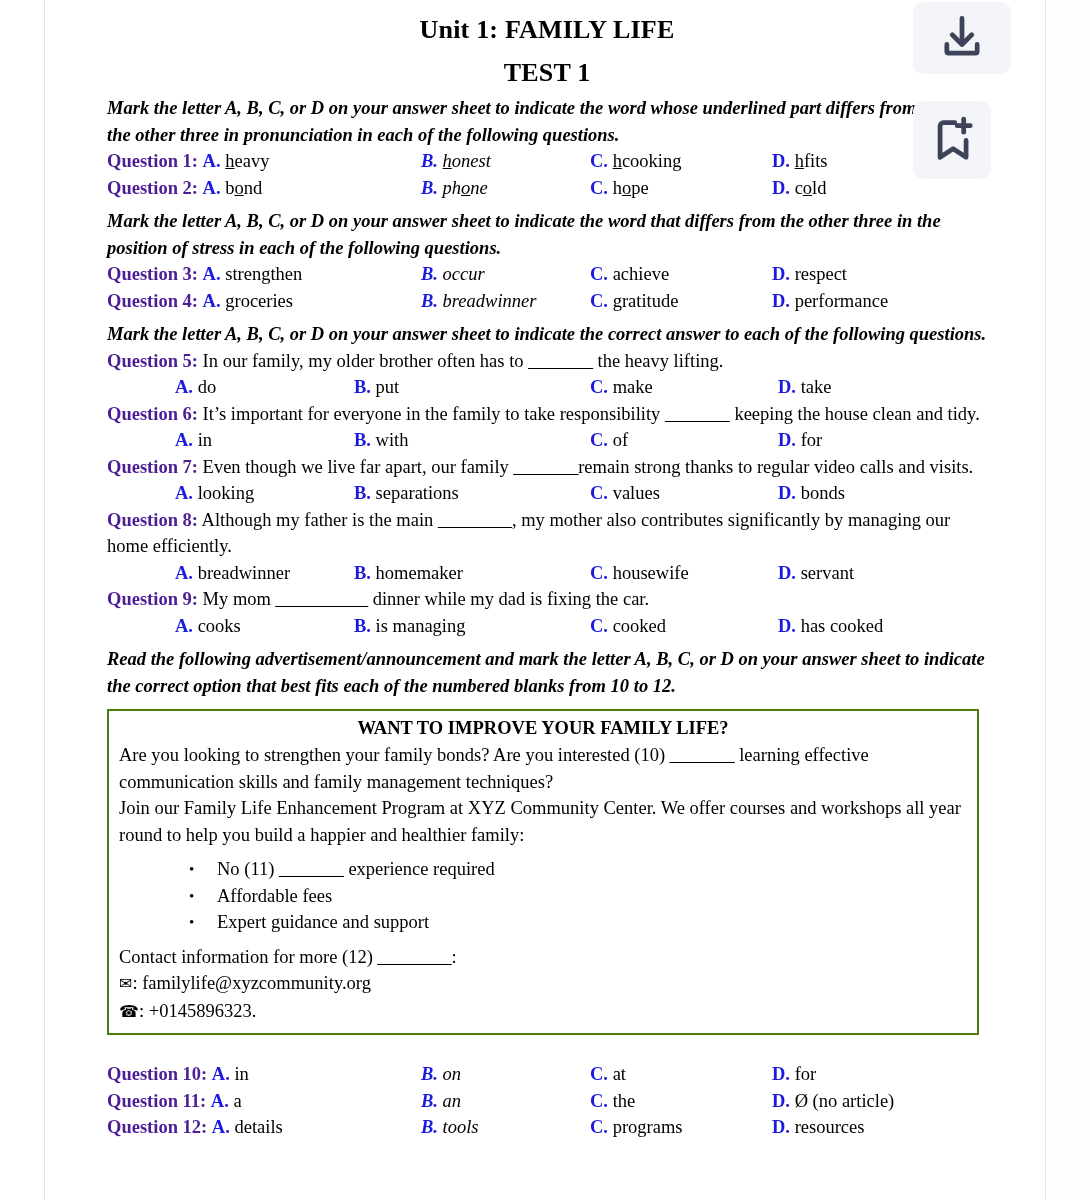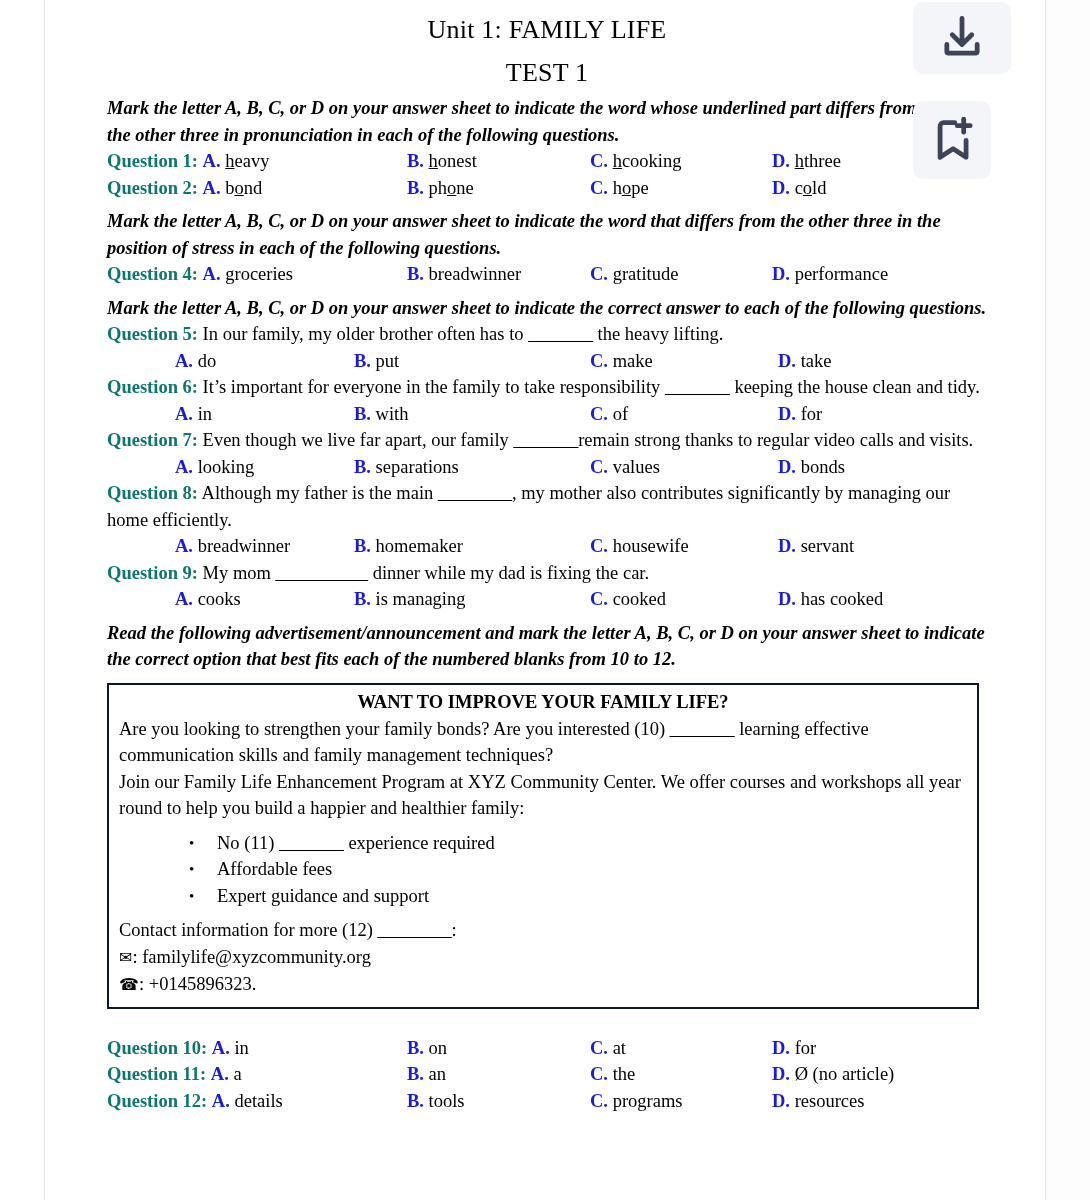--- a/index.html
+++ b/index.html
@@ -64,38 +64,38 @@
   #doc {
     position: absolute;
     left: 62px;        
     top: 14px;
     width: 880px;
   }
 
   
   .doc-title {
     text-align: center;
-    font-weight: normal;
+    font-weight: bold;
     font-size: 26px;
     line-height: 31px;
     letter-spacing: .2px;
   }
   .doc-title.sub { margin-top: 12px; }
 
   
   .rubric {
     font-weight: bold;
     font-style: italic;
     font-size: 18.5px;
     line-height: 26.5px;
     margin-top: 7px;
     text-align: left;
   }
   .qlabel {
-    color: #0f766e;
+    color: #4c1d95;
     font-weight: bold;
   }
   .opt-letter {
     color: #1a1ae0;
     font-weight: bold;
   }
   u { text-decoration: underline; }
 
   
   .optrow {
@@ -112,31 +112,31 @@
 
   
   .qrow {
     position: relative;
     height: 26.5px;
     font-size: 18.5px;
     line-height: 26.5px;
   }
   .qrow .qhead { position: absolute; left: 0; top: 0; white-space: nowrap; }
   .qrow .col { position: absolute; top: 0; white-space: nowrap; }
-  .qrow .col-b2 { left: 300px; }
+  .qrow .col-b2 { left: 314px; font-style: italic; }
   .qrow .col-c2 { left: 483px; }
   .qrow .col-d2 { left: 665px; }
 
   .stem { font-size: 18.5px; line-height: 26.5px; }
   .blank { text-decoration: underline; letter-spacing: 0; }
 
   
   #ad-box {
     margin-top: 10px;
-    border: 2px solid #0f172a;
+    border: 2px solid #4d7c0f;
     width: 872px;
     box-sizing: border-box;
     padding: 4px 10px 8px 10px;
     position: relative;
   }
   #ad-heading {
     text-align: center;
     font-weight: bold;
     font-size: 18.5px;
     line-height: 27px;
@@ -212,21 +212,21 @@
       <span class="col col-b2">
         <span class="opt-letter">B.</span>
         <span><span></span><u>h</u><span>onest</span></span>
       </span>
       <span class="col col-c2">
         <span class="opt-letter">C.</span>
         <span><span></span><u>h</u><span>cooking</span></span>
       </span>
       <span class="col col-d2">
         <span class="opt-letter">D.</span>
-        <span><span></span><u>h</u><span>three</span></span>
+        <span><span></span><u>h</u><span>fits</span></span>
       </span>
     </div>
 
     <div class="qrow">
       <span class="qhead">
         <span class="qlabel">Question 2:</span>
         <span class="opt-letter">A.</span>
         <span><span>b</span><u>o</u><span>nd</span></span>
       </span>
       <span class="col col-b2">
@@ -238,20 +238,39 @@
         <span><span>h</span><u>o</u><span>pe</span></span>
       </span>
       <span class="col col-d2">
         <span class="opt-letter">D.</span>
         <span><span>c</span><u>o</u><span>ld</span></span>
       </span>
     </div>
 
     <div class="rubric">Mark the letter A, B, C, or D on your answer sheet to indicate the word that differs from the other three in the position of stress in each of the following questions.</div>
 
+    <div class="qrow">
+      <span class="qhead">
+        <span class="qlabel">Question 3:</span>
+        <span class="opt-letter">A.</span>
+        <span>strengthen</span>
+      </span>
+      <span class="col col-b2">
+        <span class="opt-letter">B.</span>
+        <span>occur</span>
+      </span>
+      <span class="col col-c2">
+        <span class="opt-letter">C.</span>
+        <span>achieve</span>
+      </span>
+      <span class="col col-d2">
+        <span class="opt-letter">D.</span>
+        <span>respect</span>
+      </span>
+    </div>
 
     <div class="qrow">
       <span class="qhead">
         <span class="qlabel">Question 4:</span>
         <span class="opt-letter">A.</span>
         <span>groceries</span>
       </span>
       <span class="col col-b2">
         <span class="opt-letter">B.</span>
         <span>breadwinner</span>

